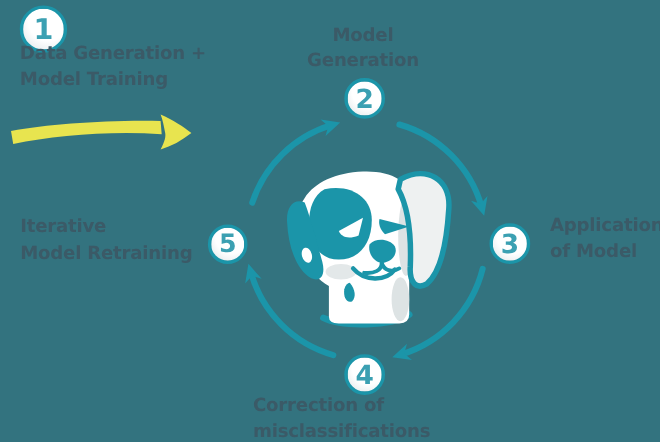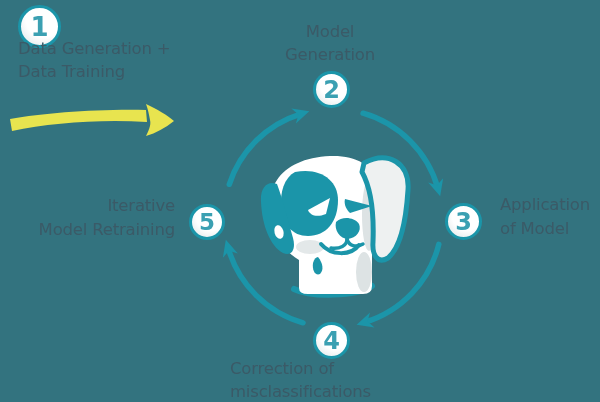--- a/index.html
+++ b/index.html
@@ -25,32 +25,32 @@
   }
   .c1 { left:18px; top:5px;  width:43px; height:43px; font-size:26px; }
   .c2 { left:313px; top:71px; width:37px; height:37px; font-size:24px; }
   .c3 { left:445px; top:203px; width:37px; height:37px; font-size:24px; }
   .c4 { left:313px; top:322px; width:37px; height:37px; font-size:24px; }
   .c5 { left:189px; top:204px; width:36px; height:36px; font-size:23px; }
 
   
   .step-label {
     position:absolute;
-    font-weight:normal;
+    font-weight:bold;
     font-size:16.5px;
     line-height:23px;
     letter-spacing:-0.2px;
     color:#3b5a67;
     white-space:nowrap;
   }
   .l1 { left:18px;  top:37px;  text-align:left; }
   .l2 { left:230px; top:20px;  width:200px; text-align:center; }
   .l3 { left:500px; top:193px; text-align:left; line-height:24px; }
   .l4 { left:230px; top:357px; width:200px; }
-  .l5 { right:425px; top:194px; text-align:right; line-height:24px; }
+  .l5 { right:425px; top:194px; line-height:24px; }
 </style>
 </head>
 <body>
 
 <div class="stage">
 
   <svg class="layer" width="600" height="402" viewBox="0 0 600 402">
     <defs>
       <marker id="ah" viewBox="0 0 12 12" refX="6" refY="6" markerWidth="3.4" markerHeight="3.4" orient="auto-start-reverse">
         <path d="M1,1 L11.5,6 L1,11 L4.2,6 Z" fill="#1b95a9"></path>
@@ -119,21 +119,21 @@
         C378,264 372,256 373,242
         C374,215 372,190 362,172 Z"></path>
     </g>
   </svg>
 
   <div class="step-circle c1">
     <span>1</span>
   </div>
   <div class="step-label l1">
     <div>Data Generation +</div>
-    <div>Data Training</div>
+    <div>Model Training</div>
   </div>
 
   <div class="step-circle c2">
     <span>2</span>
   </div>
   <div class="step-label l2">
     <div>Model</div>
     <div>Generation</div>
   </div>
 

